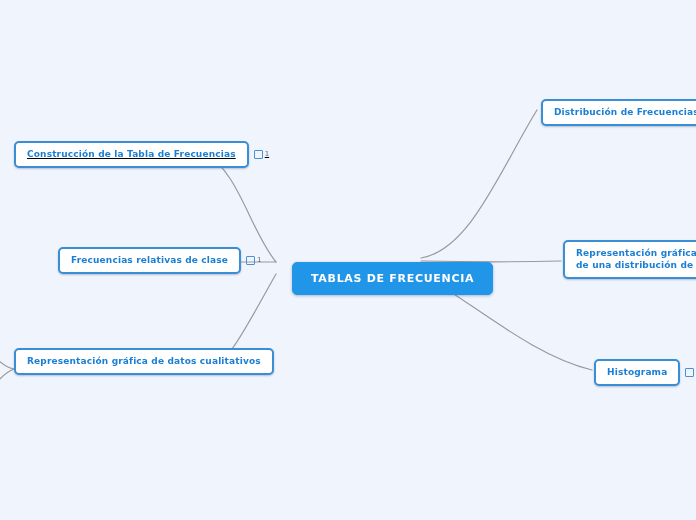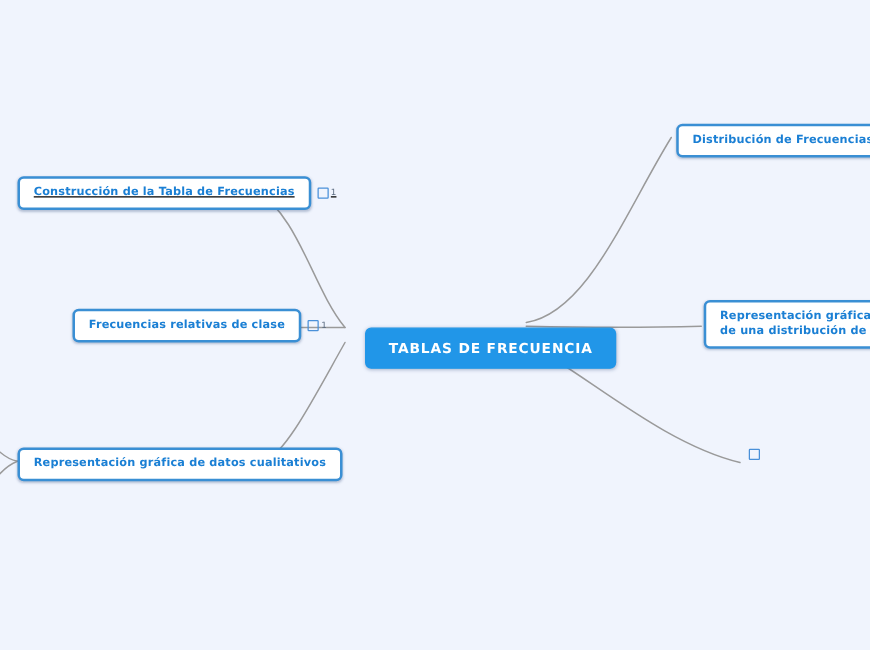--- a/index.html
+++ b/index.html
@@ -139,25 +139,28 @@
           <span class="badge-icon"></span>
           <span class="badge-count">1</span>
         </span>
       </div>
       <div class="node leaf" style="left: 563px; top: 240px;">
         <div class="node-box">
           <span class="line">Representación gráfica</span>
           <span class="line">de una distribución de frecuencias</span>
         </div>
       </div>
-      <div class="node leaf" style="left: 14px; top: 358px;">
+      <div class="node leaf" style="left: 14px; top: 348px;">
         <div class="node-box">
           <span class="line">Representación gráfica de datos cualitativos</span>
         </div>
       </div>
       <div class="node leaf" style="left: 594px; top: 359px;">
+        <div class="node-box">
+          <span class="line">Histograma</span>
+        </div>
         <span class="badge">
           <span class="badge-icon"></span>
         </span>
       </div>
     </div>
 
 </div>
 
 </body></html>

